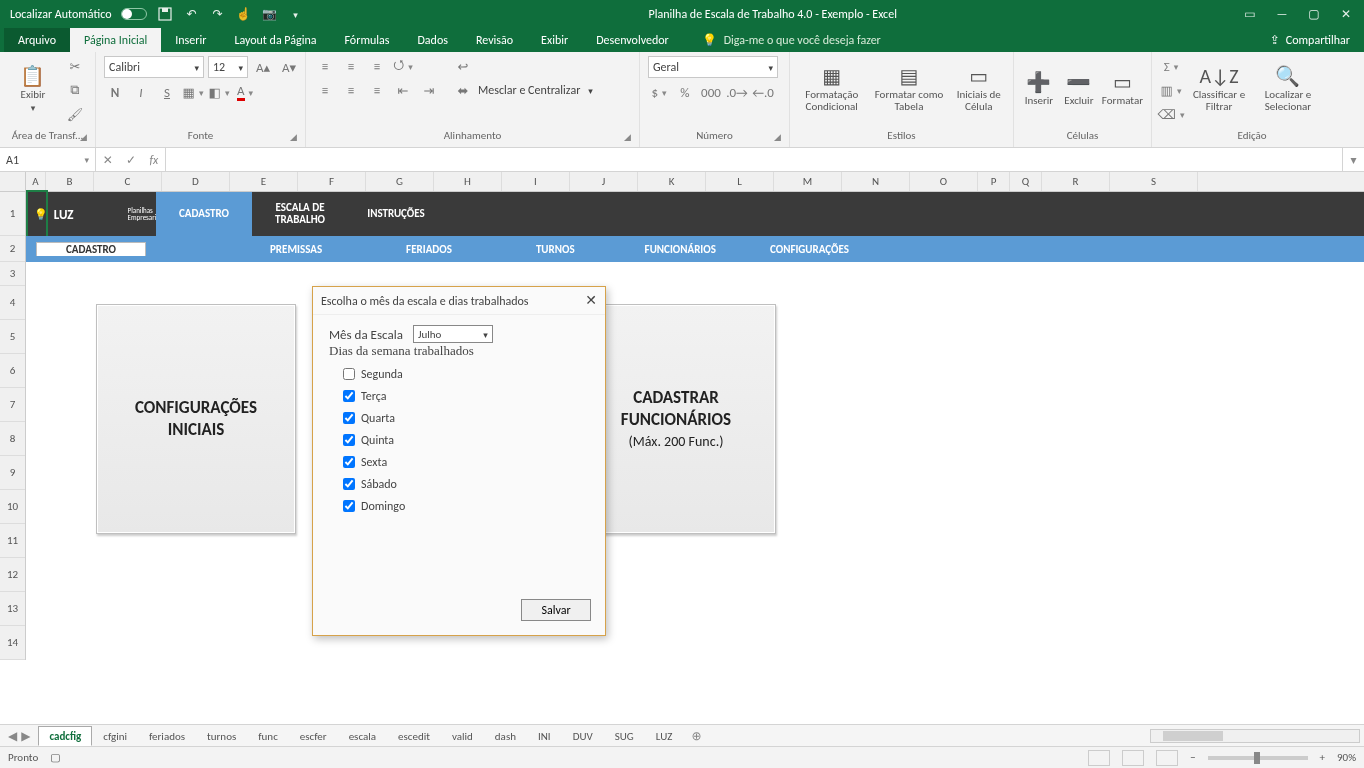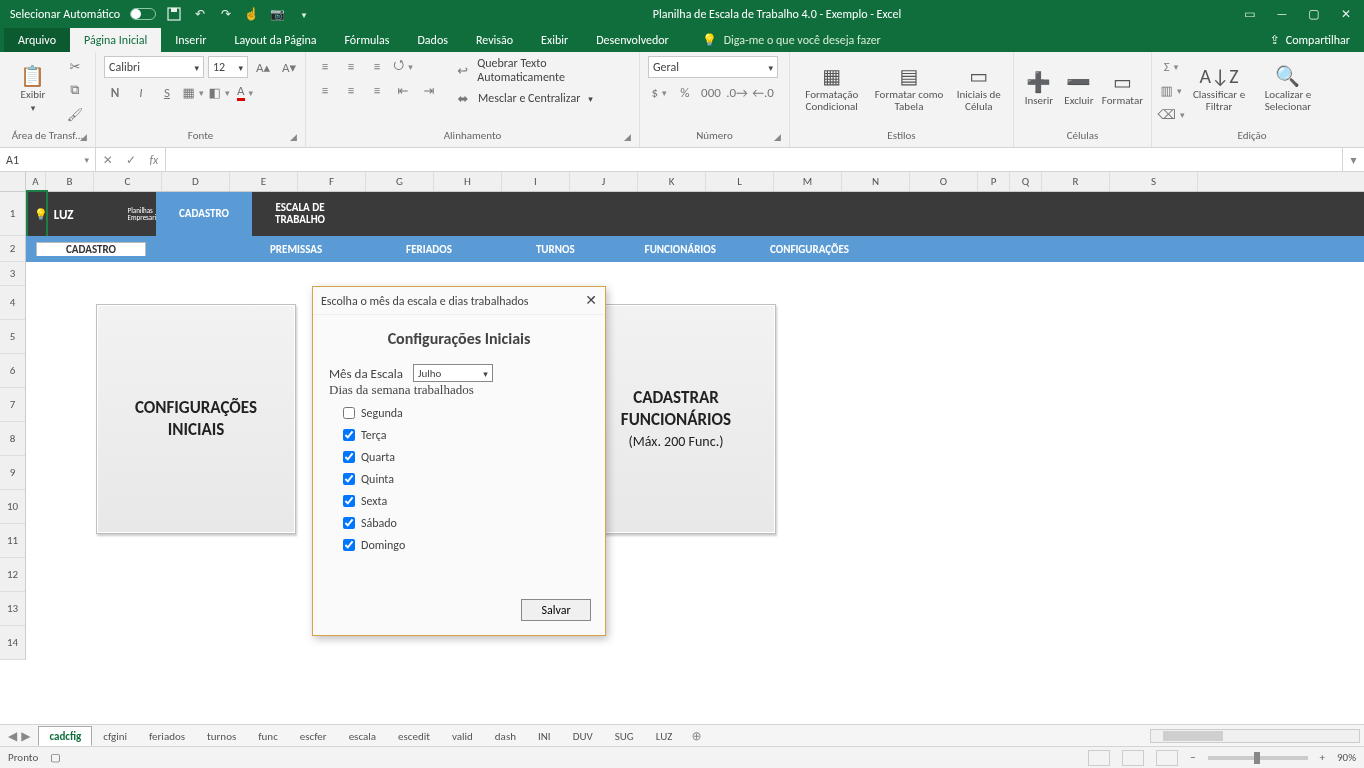--- a/index.html
+++ b/index.html
@@ -109,21 +109,21 @@
 
 .cell-sel { position:absolute; left:2px; top:0; width:18px; height:44px; outline:2px solid #1e7e46; pointer-events:none; }
 
 svg { display:block; }
 </style>
 </head>
 <body>
 
 <div class="title-bar">
   <div class="left">
-    <span>Selecionar Automático</span>
+    <span>Localizar Automático</span>
     <span class="autosave-toggle"></span>
     <span class="qat-icon">
         <svg width="14" height="14" viewBox="0 0 14 14">
           <rect x="1" y="1" width="12" height="12" fill="none" stroke="#fff" stroke-width="1.2"></rect>
           <rect x="4" y="1" width="6" height="4" fill="#fff"></rect>
         </svg>
       </span>
     <span class="qat-icon">↶</span>
     <span class="qat-icon">↷</span>
     <span class="qat-icon">☝</span>
@@ -218,21 +218,20 @@
           <span class="mini-btn">≡</span>
           <span class="mini-btn">≡</span>
           <span class="mini-btn">≡</span>
           <span class="mini-btn">⇤</span>
           <span class="mini-btn">⇥</span>
         </div>
       </div>
       <div class="mini-stack" style="margin-left:6px;">
         <div class="mini-row">
             <span class="mini-btn">↩</span>
-            <span>Quebrar Texto Automaticamente</span>
           </div>
         <div class="mini-row">
             <span class="mini-btn">⬌</span>
             <span>Mesclar e Centralizar</span>
             <span style="font-size:9px; margin-left:4px;">▾</span>
           </div>
       </div>
     </div>
     <div class="label"><span>Alinhamento</span><span class="launcher">◢</span></div>
   </div>
@@ -370,20 +369,21 @@
       <div class="cell-sel"></div>
 
       <div class="sheet-nav">
         <div class="logo-cell">
           <span>💡</span>
           <span style="font-weight:bold; font-size:13px;">LUZ</span>
           <span style="font-size:7px; line-height:1;margin-left:48px;">Planilhas Empresariais</span>
         </div>
         <div class="nav-btn active">CADASTRO</div>
         <div class="nav-btn">ESCALA DE TRABALHO</div>
+        <div class="nav-btn">INSTRUÇÕES</div>
         <div style="flex:1;"></div>
       </div>
 
       <div class="sheet-subnav">
         <div class="subnav-blank">
           <div class="subnav-tab active" style="width:110px;">CADASTRO</div>
         </div>
         <div style="width:96px;"></div>
         <div class="subnav-tab">PREMISSAS</div>
         <div style="width:48px;"></div>
@@ -413,21 +413,20 @@
           <div class="sub">(Máx. 200 Func.)</div>
         </div>
       </div>
 
       <div class="dialog">
         <div class="dlg-title">
           <span>Escolha o mês da escala e dias trabalhados</span>
           <span class="x">✕</span>
         </div>
         <div class="dlg-body">
-          <h3>Configurações Iniciais</h3>
           <div class="dlg-row">
             <span>Mês da Escala</span>
             <div class="dlg-select">
                 <span>Julho</span>
               </div>
           </div>
           <div style="font-size:13px; margin-bottom:8px;font-family:Liberation Serif, serif;">Dias da semana trabalhados</div>
           <div class="chk-list" id="chk-list">
               <label class="chk">
                 <input type="checkbox" style="">

